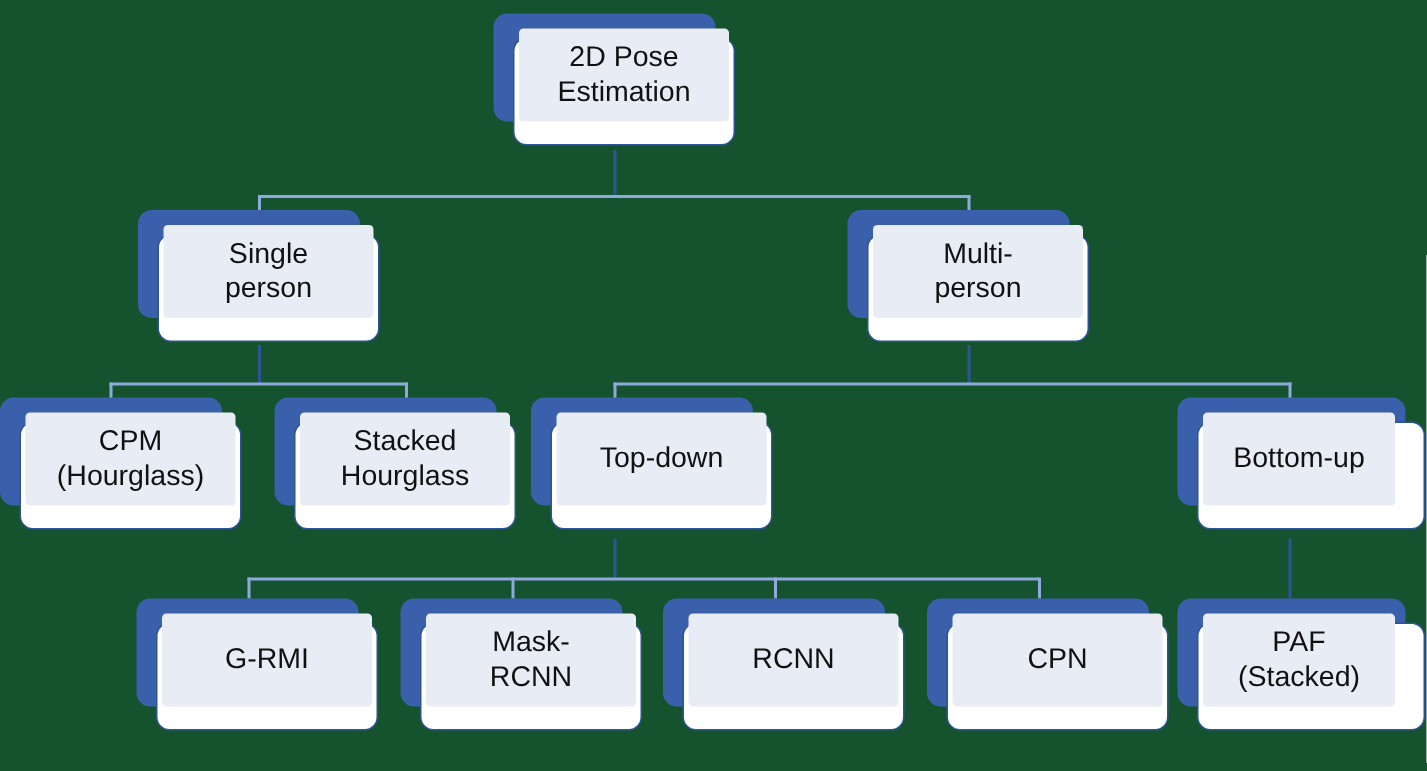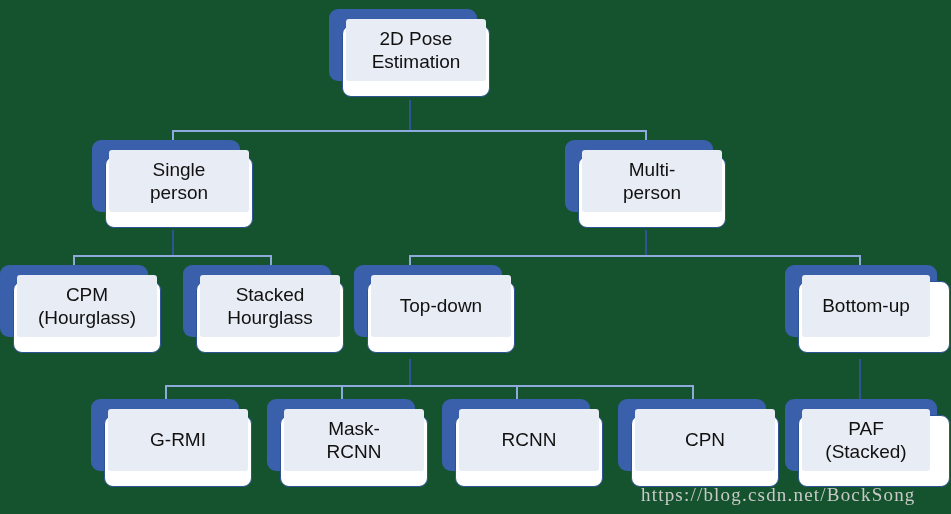--- a/index.html
+++ b/index.html
@@ -219,15 +219,14 @@
 
   <div class="node wide" style="left:785px; top:399px;">
     <div class="shadow"></div>
     <div class="front"></div>
     <div class="fill">
       <span class="label">PAF
 (Stacked)</span>
     </div>
   </div>
 
-  <div id="watermark">https://blog.csdn.net/BockSong</div>
 
 </div>
 
 </body></html>

